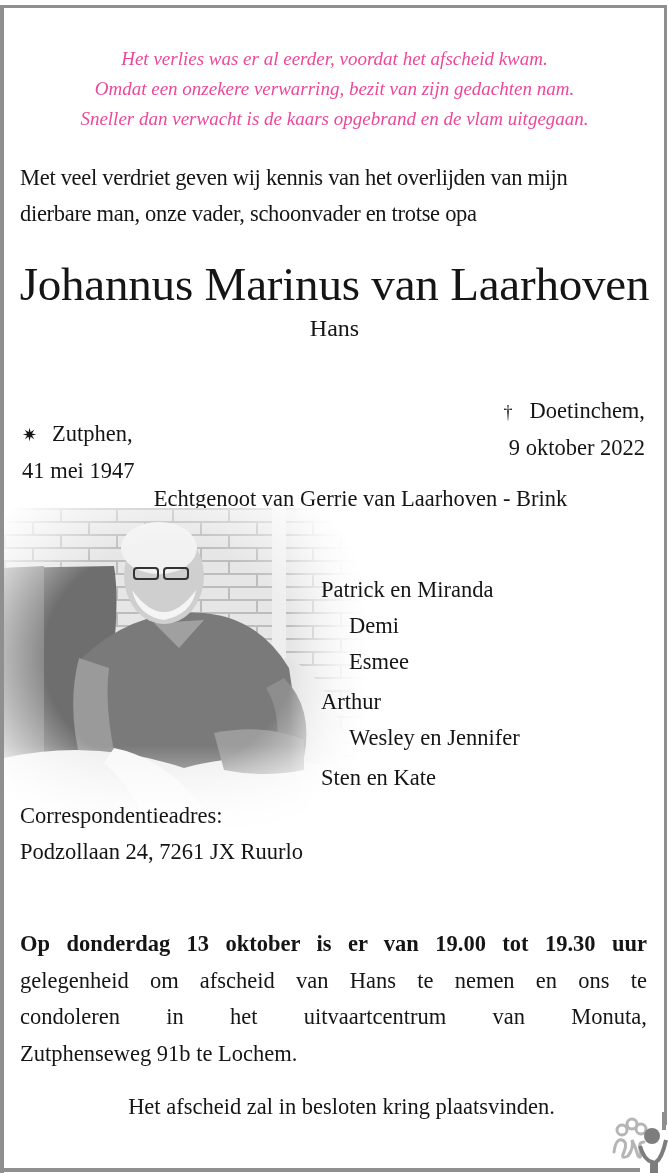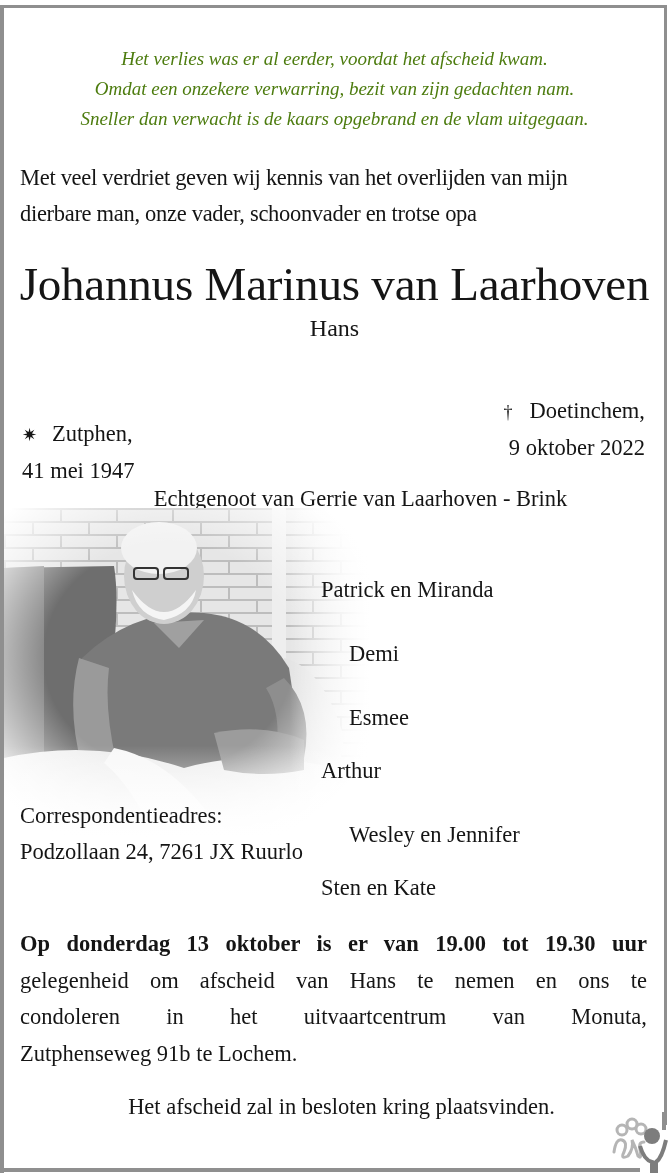--- a/index.html
+++ b/index.html
@@ -26,21 +26,21 @@
     }
     .frame-bottom {
       position: absolute; left: 0; top: 1168px; width: 640px; height: 4px; background: #8f8f8f;
     }
     .poem {
       position: absolute; left: 0; top: 44px; width: 669px;
       text-align: center;
       font-style: italic;
       font-size: 19px;
       line-height: 30px;
-      color: #4d7c0f;
+      color: #ec4899;
     }
     .poem div { white-space: nowrap; }
     .intro {
       position: absolute; left: 20px; top: 160px; width: 640px;
       font-size: 22.5px; line-height: 36px;
       letter-spacing: -0.3px;
       white-space: nowrap;
     }
     .full-name {
       position: absolute; left: 0; top: 262px; width: 669px;
@@ -69,22 +69,22 @@
       text-align: center;
       font-size: 22.5px; line-height: 36px; padding-left: 26px;
     }
     .photo {
       position: absolute; left: 4px; top: 508px; width: 366px; height: 330px;
     }
     .family {
       position: absolute; left: 321px; top: 572px;
       font-size: 22.5px; line-height: 36px;
     }
-    .family .indent { padding-left: 28px; margin-top: 28px; }
-    .family .gap { margin-top: 17px; }
+    .family .indent { padding-left: 28px; }
+    .family .gap { margin-top: 4px; }
     .address {
       position: absolute; left: 20px; top: 798px;
       font-size: 22.5px; line-height: 36px;
     }
     .ceremony {
       position: absolute; left: 20px; top: 926px; width: 627px;
       font-size: 22.5px; line-height: 36.5px;
       text-align: justify;
     }
     .ceremony .last { text-align-last: left; }

